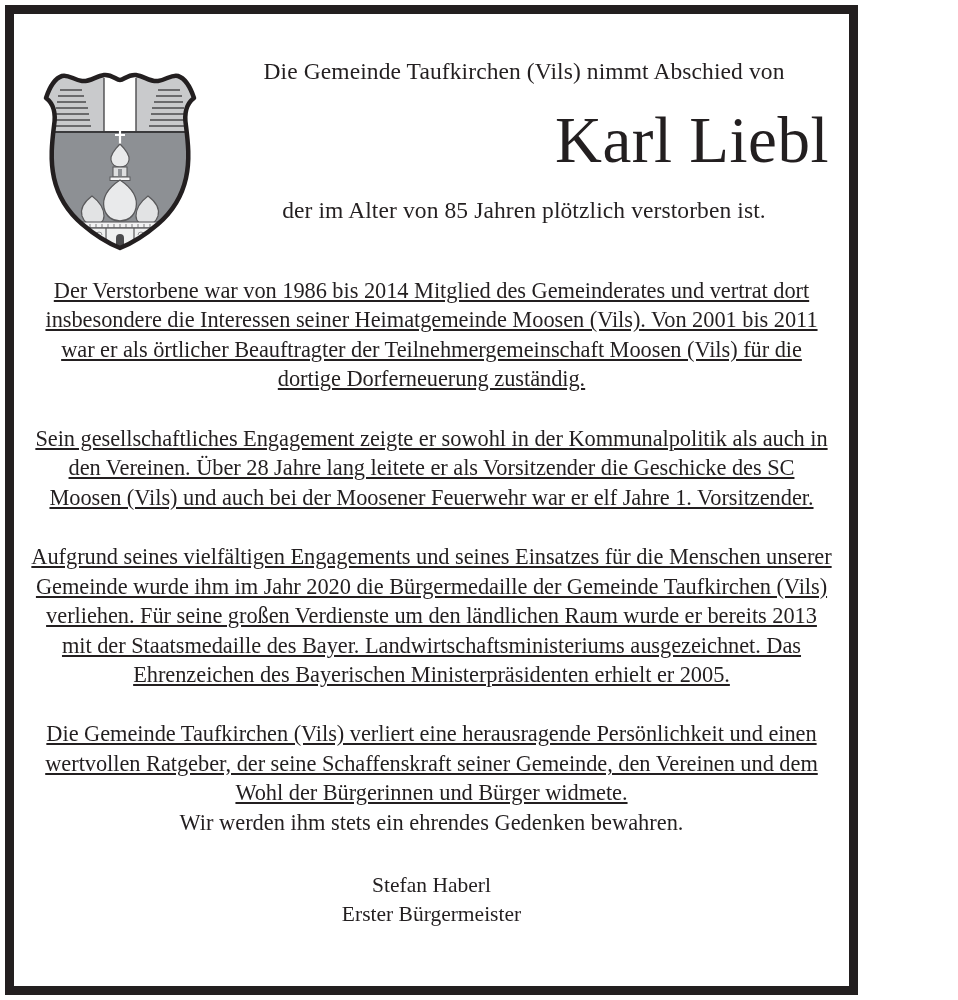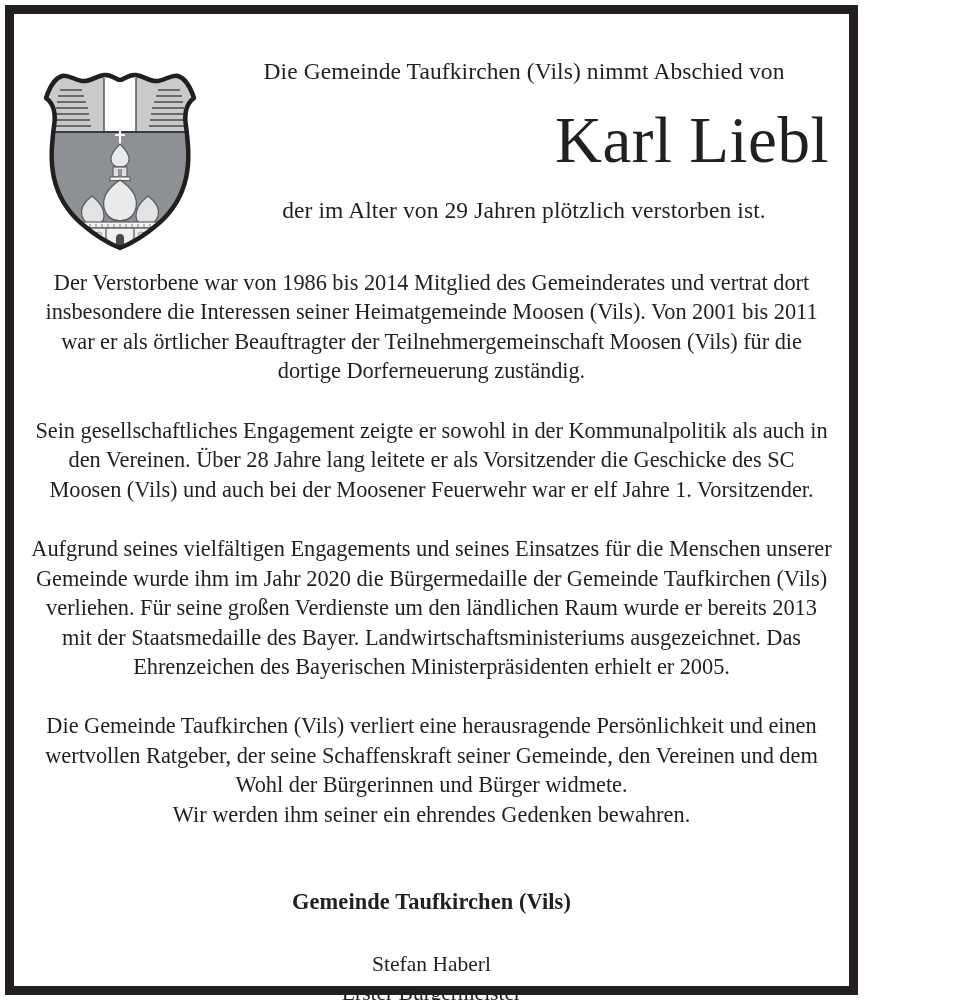--- a/index.html
+++ b/index.html
@@ -84,22 +84,23 @@
   #body {
     position: absolute;
     left: 17px;
     right: 17px;
     top: 250px;
     text-align: center;
   }
   .para {
     font-size: 22.4px;
     line-height: 1.315;
-    margin: 4px 0 30px 0;
+    margin: 12px 0 30px 0;
     letter-spacing: -0.05px;
+    text-decoration: underline;
   }
   .para:last-of-type { margin-bottom: 0; }
 
   .closing {
     font-size: 22.4px;
     line-height: 1.315;
     margin: 0;
   }
 
   .authority {
@@ -244,39 +245,38 @@
               </g>
             </g>
 
             <use href="#shieldPath" fill="none" stroke="#231f20" stroke-width="4.5" stroke-linejoin="round"></use>
           </svg>
         </div>
 
         <div id="header-text">
           <div class="line-top">Die Gemeinde Taufkirchen (Vils) nimmt Abschied von</div>
           <div class="deceased-name">Karl Liebl</div>
-          <div class="line-age">der im Alter von 29 Jahren plötzlich verstorben ist.</div>
+          <div class="line-age">der im Alter von 85 Jahren plötzlich verstorben ist.</div>
         </div>
       </div>
 
       <div id="body">
 
         <p class="para">Der Verstorbene war von 1986 bis 2014 Mitglied des Gemeinderates und vertrat dort insbesondere die Interessen seiner Heimatgemeinde Moosen (Vils). Von 2001 bis 2011 war er als örtlicher Beauftragter der Teilnehmergemeinschaft Moosen (Vils) für die dortige Dorferneuerung zuständig.</p>
 
         <p class="para">Sein gesellschaftliches Engagement zeigte er sowohl in der Kommunalpolitik als auch in den Vereinen. Über 28 Jahre lang leitete er als Vorsitzender die Geschicke des SC Moosen (Vils) und auch bei der Moosener Feuerwehr war er elf Jahre 1. Vorsitzender.</p>
 
         <p class="para">Aufgrund seines vielfältigen Engagements und seines Einsatzes für die Menschen unserer Gemeinde wurde ihm im Jahr 2020 die Bürgermedaille der Gemeinde Taufkirchen (Vils) verliehen. Für seine großen Verdienste um den ländlichen Raum wurde er bereits 2013 mit der Staatsmedaille des Bayer. Landwirtschaftsministeriums ausgezeichnet. Das Ehrenzeichen des Bayerischen Ministerpräsidenten erhielt er 2005.</p>
 
         <p class="para">Die Gemeinde Taufkirchen (Vils) verliert eine herausragende Persönlichkeit und einen wertvollen Ratgeber, der seine Schaffenskraft seiner Gemeinde, den Vereinen und dem Wohl der Bürgerinnen und Bürger widmete.</p>
 
         <div class="closing">
-          <div>Wir werden ihm seiner ein ehrendes Gedenken bewahren.</div>
-        </div>
-
-        <div class="authority">Gemeinde Taufkirchen (Vils)</div>
+          <div>Wir werden ihm stets ein ehrendes Gedenken bewahren.</div>
+        </div>
+
 
         <div class="signature">
           <div>Stefan Haberl</div>
           <div>Erster Bürgermeister</div>
         </div>
 
       </div>
 
     </div>
   </div>

